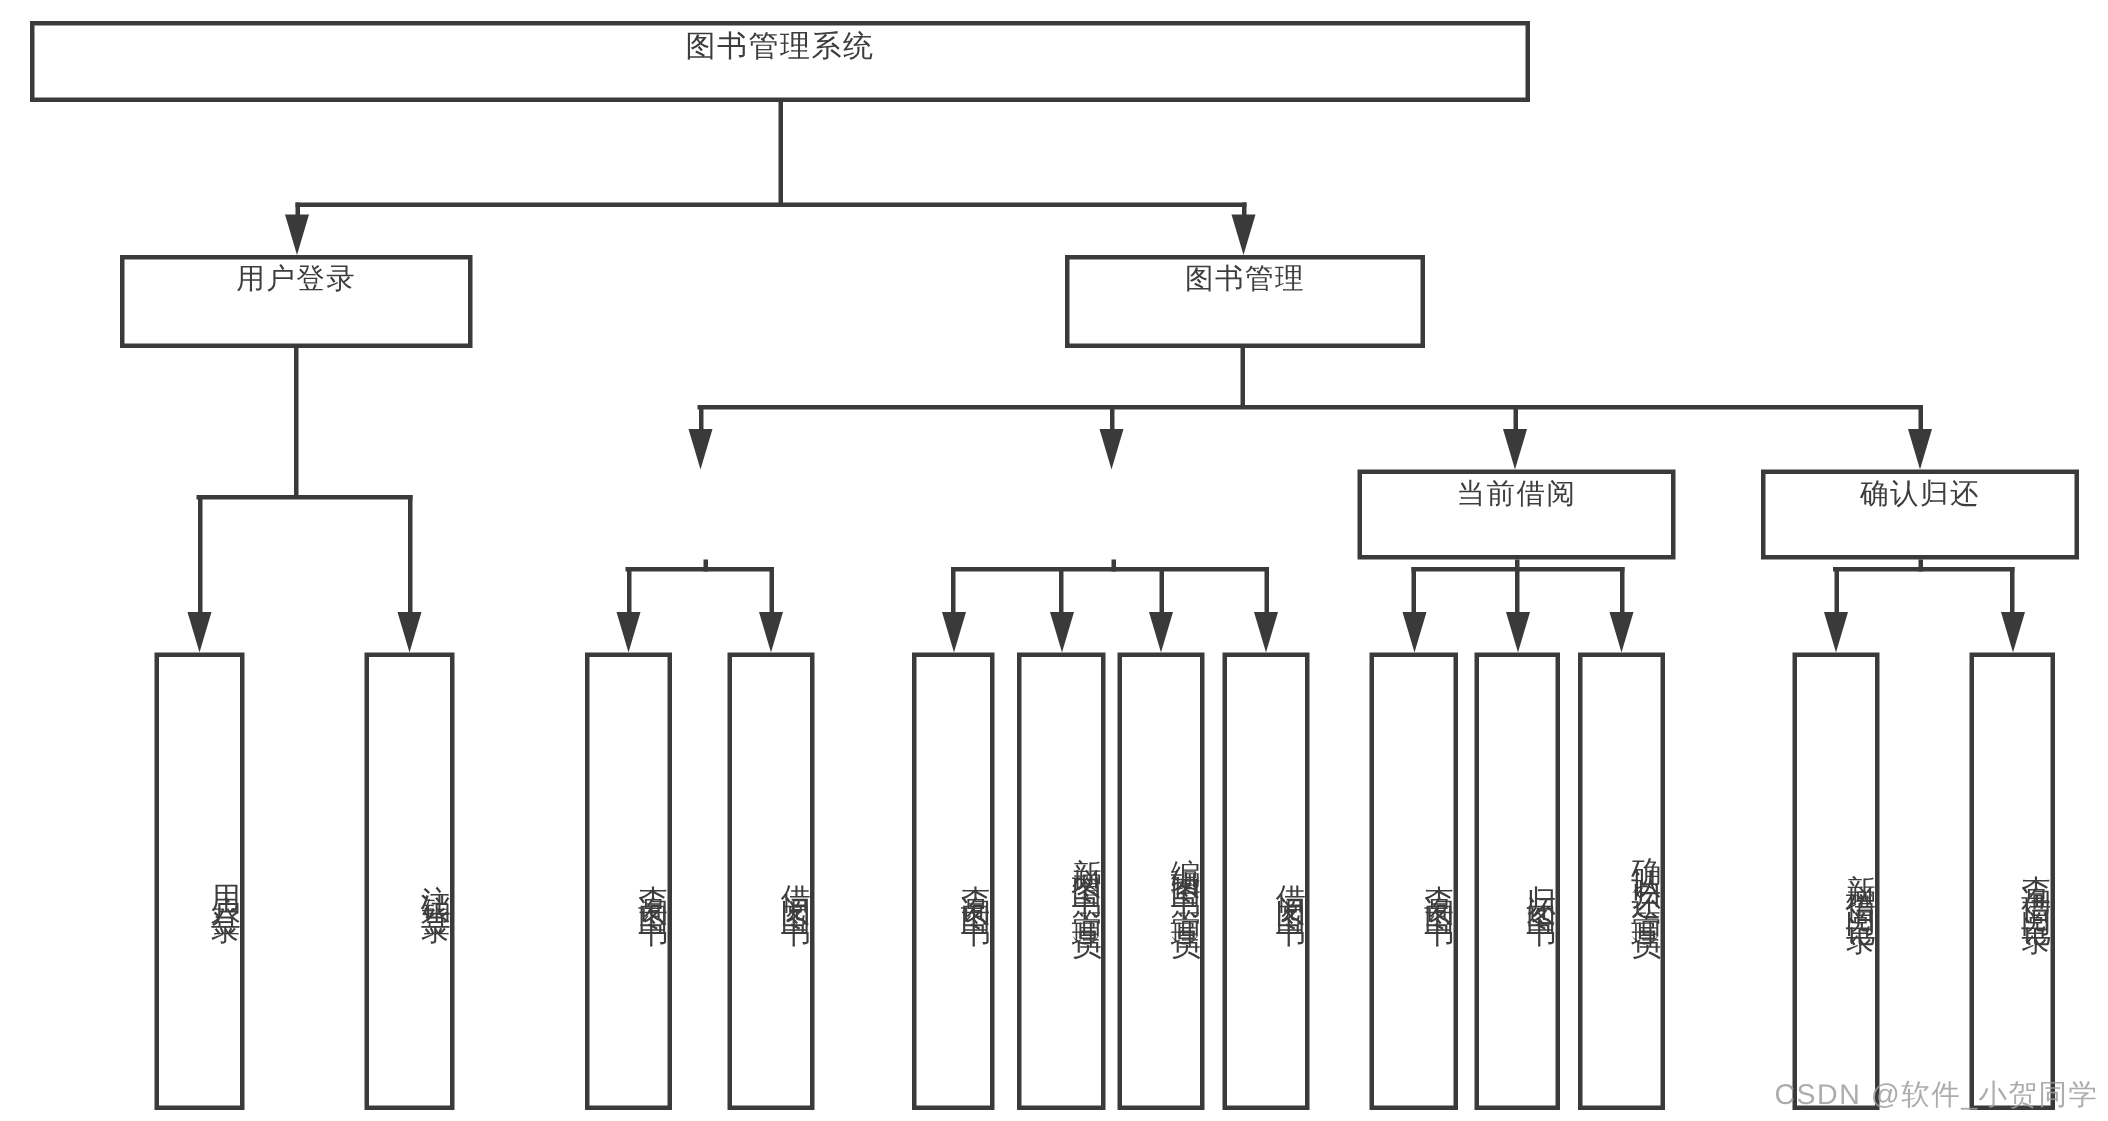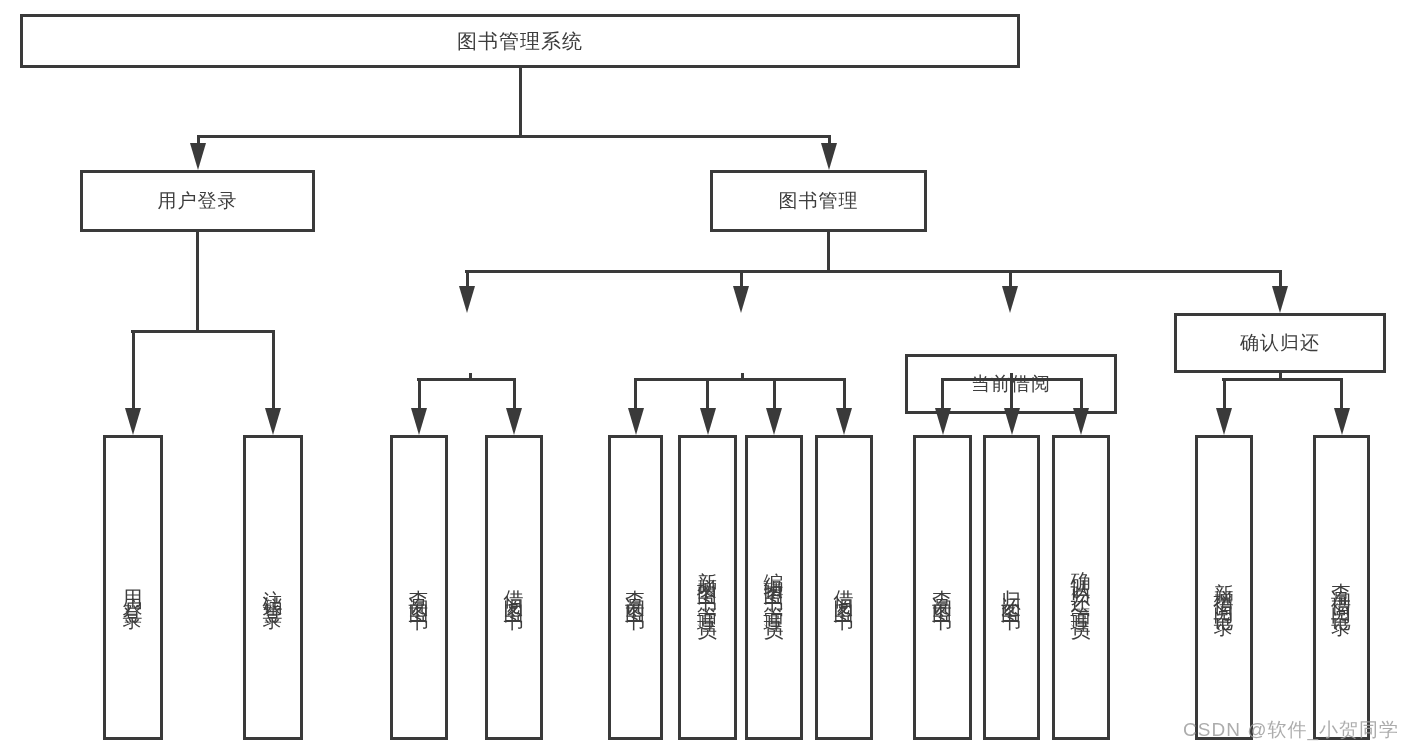--- a/index.html
+++ b/index.html
@@ -2,21 +2,21 @@
 <html><head>
 <meta charset="utf-8">
 <style>
   html,body{margin:0;padding:0;background:#fff;}
   .canvas{
     position:relative;width:1405px;height:747px;background:#ffffff;overflow:hidden;
     font-family:"Liberation Sans","DejaVu Sans",sans-serif;color:#3d3d3d;
   }
   .box{
     position:absolute;box-sizing:border-box;border:3px solid #3a3a3a;background:#fff;
-    display:flex;align-items:center;justify-content:center;text-align:center;
+    display:flex;align-items:flex-start;justify-content:center;text-align:center;
   }
   .hbox{font-size:19px;letter-spacing:1px;}
   .rootbox{font-size:20px;}
   .vbox{
     writing-mode:vertical-rl;text-orientation:mixed;
     font-size:20px;letter-spacing:7px;line-height:1;
   }
   .vl{position:absolute;width:3px;background:#3a3a3a;}
   .hl{position:absolute;height:3px;background:#3a3a3a;}
   .ar{
@@ -41,21 +41,21 @@
   <div class="vl" style="left:519px;top:68px;height:69px;"></div>
   <div class="hl" style="left:197px;top:135px;width:634px;"></div>
   <div class="vl" style="left:197px;top:135px;height:10px;"></div>
   <div class="vl" style="left:828px;top:135px;height:10px;"></div>
   <div class="ar" style="left:190px;top:143px;"></div>
   <div class="ar" style="left:821px;top:143px;"></div>
 
   <div class="box hbox" style="left:80px;top:170px;width:235px;height:62px;">
     <span>用户登录</span>
   </div>
-  <div class="box hbox" style="left:710px;top:170px;width:217px;height:62px;">
+  <div class="box hbox" style="left:710px;top:170px;width:240px;height:62px;">
     <span>图书管理</span>
   </div>
 
   <div class="vl" style="left:196px;top:232px;height:100px;"></div>
   <div class="hl" style="left:131px;top:330px;width:144px;"></div>
   <div class="vl" style="left:132px;top:330px;height:80px;"></div>
   <div class="vl" style="left:272px;top:330px;height:80px;"></div>
   <div class="ar" style="left:125px;top:408px;"></div>
   <div class="ar" style="left:265px;top:408px;"></div>
 
@@ -63,21 +63,21 @@
   <div class="hl" style="left:465px;top:270px;width:817px;"></div>
   <div class="vl" style="left:466px;top:270px;height:19px;"></div>
   <div class="vl" style="left:740px;top:270px;height:19px;"></div>
   <div class="vl" style="left:1009px;top:270px;height:19px;"></div>
   <div class="vl" style="left:1279px;top:270px;height:19px;"></div>
   <div class="ar" style="left:459px;top:286px;"></div>
   <div class="ar" style="left:733px;top:286px;"></div>
   <div class="ar" style="left:1002px;top:286px;"></div>
   <div class="ar" style="left:1272px;top:286px;"></div>
 
-  <div class="box hbox" style="left:905px;top:313px;width:212px;height:60px;margin-top:41px;">
+  <div class="box hbox" style="left:905px;top:313px;width:212px;height:60px;">
     <span>当前借阅</span>
   </div>
   <div class="box hbox" style="left:1174px;top:313px;width:212px;height:60px;">
     <span>确认归还</span>
   </div>
 
   <div class="vl" style="left:469px;top:373px;height:8px;"></div>
   <div class="vl" style="left:741px;top:373px;height:8px;"></div>
   <div class="vl" style="left:1010px;top:373px;height:8px;"></div>
   <div class="vl" style="left:1279px;top:373px;height:8px;"></div>

